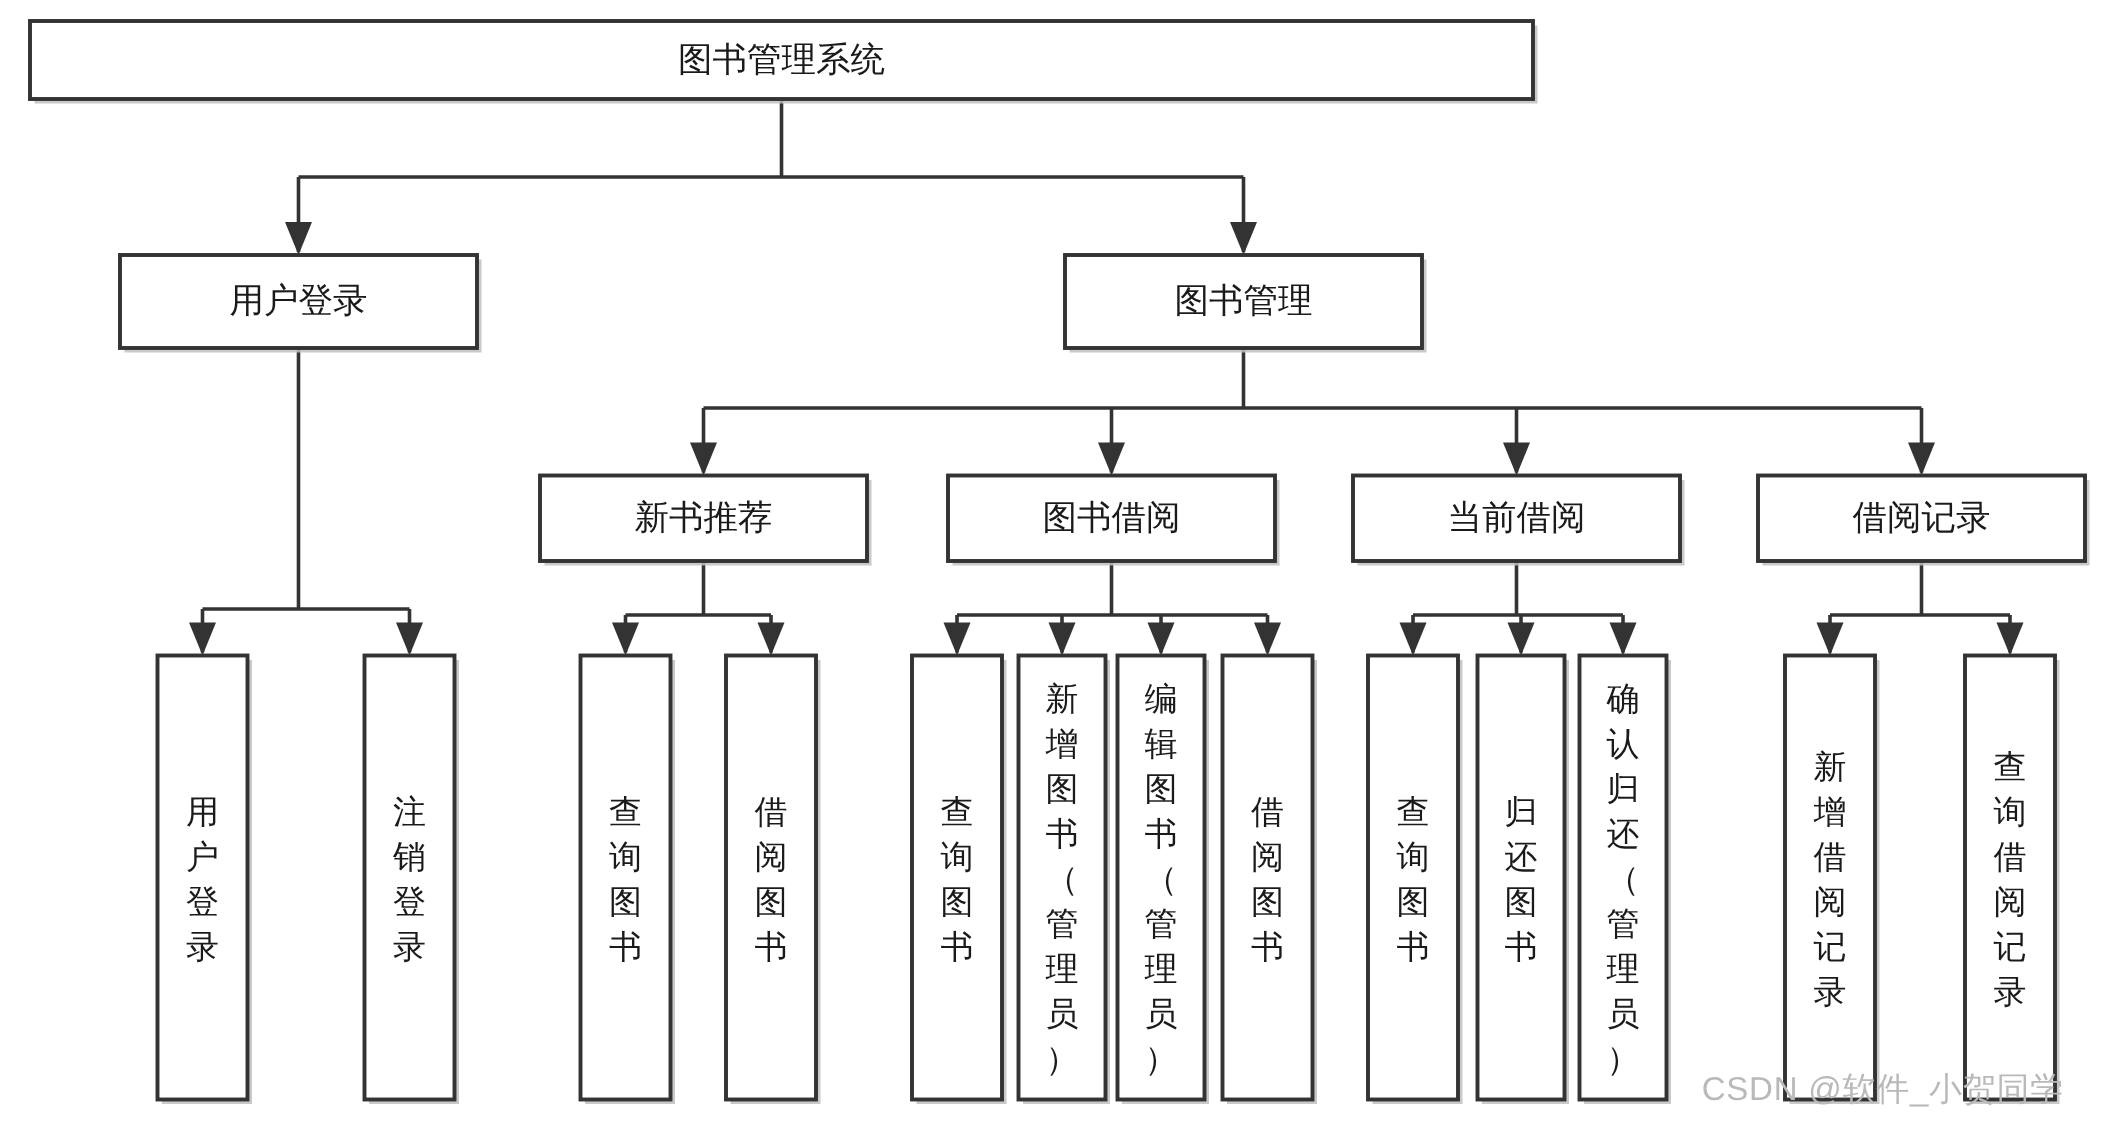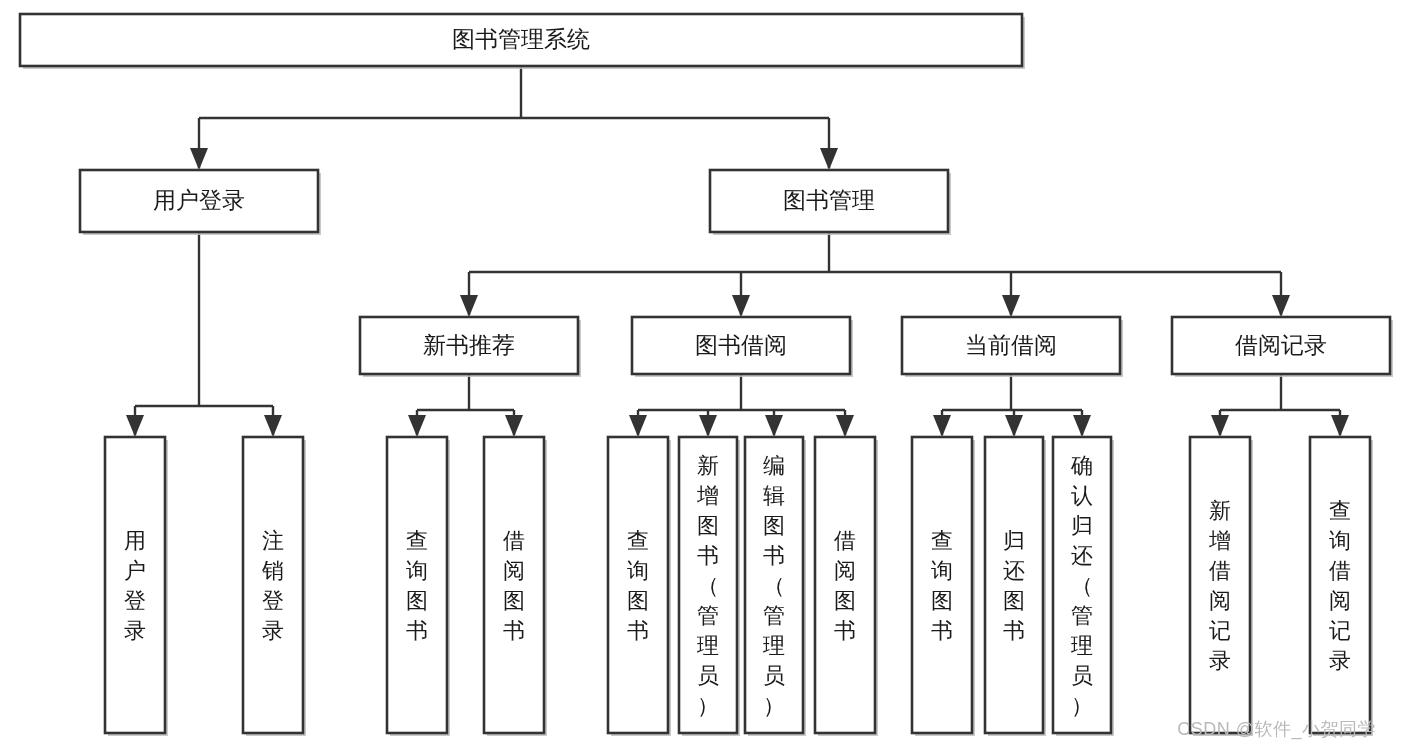--- a/index.html
+++ b/index.html
@@ -56,21 +56,21 @@
     font-family: "Liberation Sans", "DejaVu Sans", sans-serif;
     font-size: 22px;
     fill: #1a1a1a;
     text-anchor: middle;
   }
   .watermark-text {
     position: absolute;
     right: 8px;
     bottom: 6px;
     font-family: "Liberation Sans", "DejaVu Sans", sans-serif;
-    font-size: 18px;
+    font-size: 22px;
     color: #b9b9b9;
     letter-spacing: 0.5px;
     white-space: nowrap;
     user-select: none;
   }
 </style>
 </head>
 <body>
 
 <div id="diagram-root">

